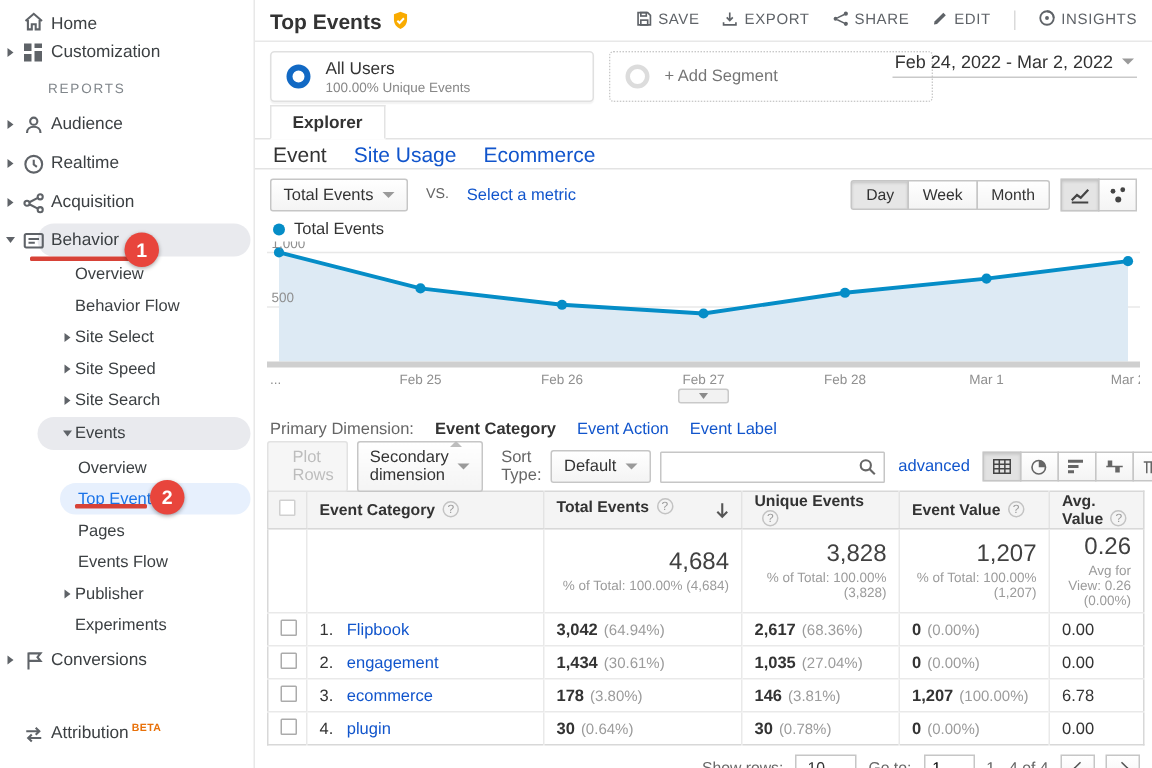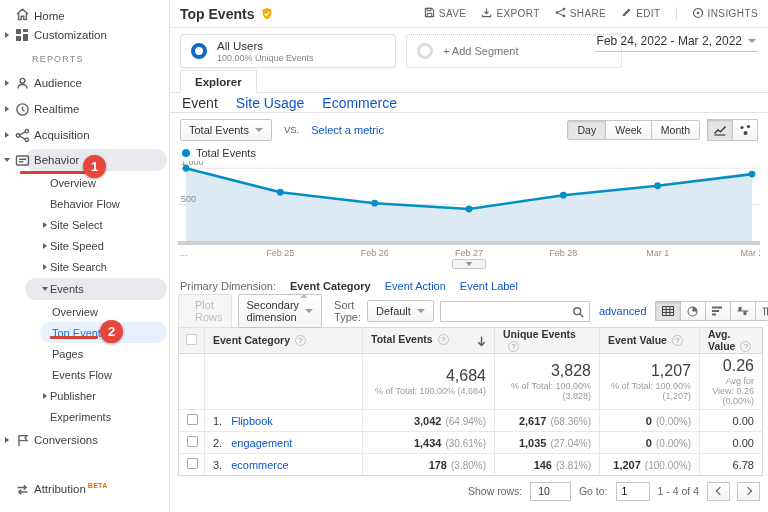--- a/index.html
+++ b/index.html
@@ -118,21 +118,21 @@
   thead th { background:#f4f4f4; height:22px; font-weight:bold; text-align:left; padding:0 8px;
              border-bottom:1px solid #d8d8d8; border-left:1px solid #e3e3e3; font-size:10.5px; }
   thead th:first-child { border-left:none; }
   .help { display:inline-flex; width:11px; height:11px; border:1px solid #c3c3c3; border-radius:50%; color:#9a9a9a;
           font-size:8px; align-items:center; justify-content:center; margin-left:5px; transform:translateY(-1px); font-weight:normal; cursor:pointer; }
   .help::after { content:"?"; }
   .sort-dn { float:right; margin-top:3px; cursor:pointer; }
   td.sum { height:40px; padding:3px 8px; text-align:right; border-left:1px solid #e9e9e9; vertical-align:middle; }
   .big { font-size:16px; color:#414141; }
   .subtxt { font-size:9px; color:#9b9b9b; margin-top:1px; }
-  tr.data td { height:22px; padding:0 8px; border-top:1px solid #e9e9e9; text-align:right; border-left:1px solid #e9e9e9; }
+  tr.data td { height:22px; padding:0 8px; border-top:1px solid #e9e9e9; text-align:left; border-left:1px solid #e9e9e9; }
   tr.data td.cat, td.catsum { text-align:left; }
   td.cb, th.cb { text-align:center; padding:0; border-left:none !important; }
   .checkbox { display:inline-block; width:11px; height:11px; border:1px solid #ababab; border-radius:1px; background:#fff; cursor:pointer; }
   thead .checkbox { border-color:#d0d0d0; }
   .idx { color:#333; margin-right:9px; }
   .catlink { color:#1155cc; cursor:pointer; }
   .num { font-weight:bold; }
   .pct { color:#9b9b9b; font-size:10px; margin-left:4px; }
 
   .pagination { height:20px; margin:5px 8px 0; display:flex; justify-content:flex-end; align-items:center; gap:8px;
@@ -580,20 +580,28 @@
             <td><span>0.00</span></td>
           </tr>
           <tr class="data">
             <td class="cb"><span class="checkbox"></span></td>
             <td class="cat"><span class="idx">3.</span><span class="catlink">ecommerce</span></td>
             <td><span class="num">178</span><span class="pct">(3.80%)</span></td>
             <td><span class="num">146</span><span class="pct">(3.81%)</span></td>
             <td><span class="num">1,207</span><span class="pct">(100.00%)</span></td>
             <td><span>6.78</span></td>
           </tr>
+          <tr class="data">
+            <td class="cb"><span class="checkbox"></span></td>
+            <td class="cat"><span class="idx">4.</span><span class="catlink">plugin</span></td>
+            <td><span class="num">30</span><span class="pct">(0.64%)</span></td>
+            <td><span class="num">30</span><span class="pct">(0.78%)</span></td>
+            <td><span class="num">0</span><span class="pct">(0.00%)</span></td>
+            <td><span>0.00</span></td>
+          </tr>
         </tbody>
       </table>
     </div>
 
     <div class="pagination">
       <span>Show rows:</span>
       <span class="selbox">
         <span>10</span>
 
       </span>

